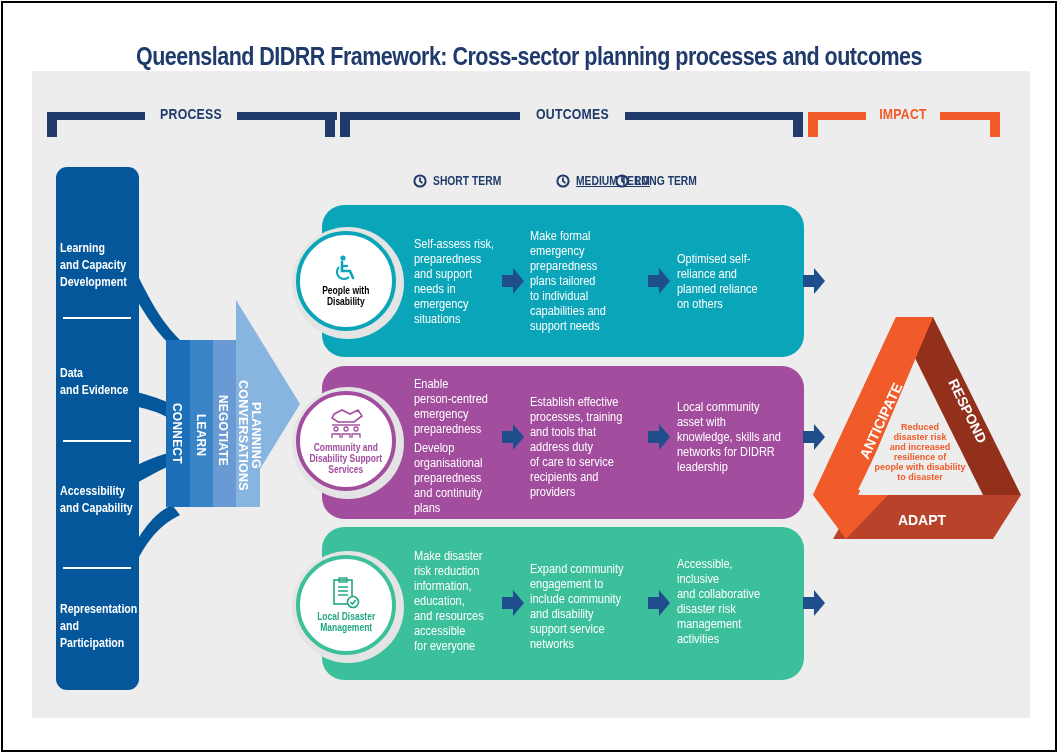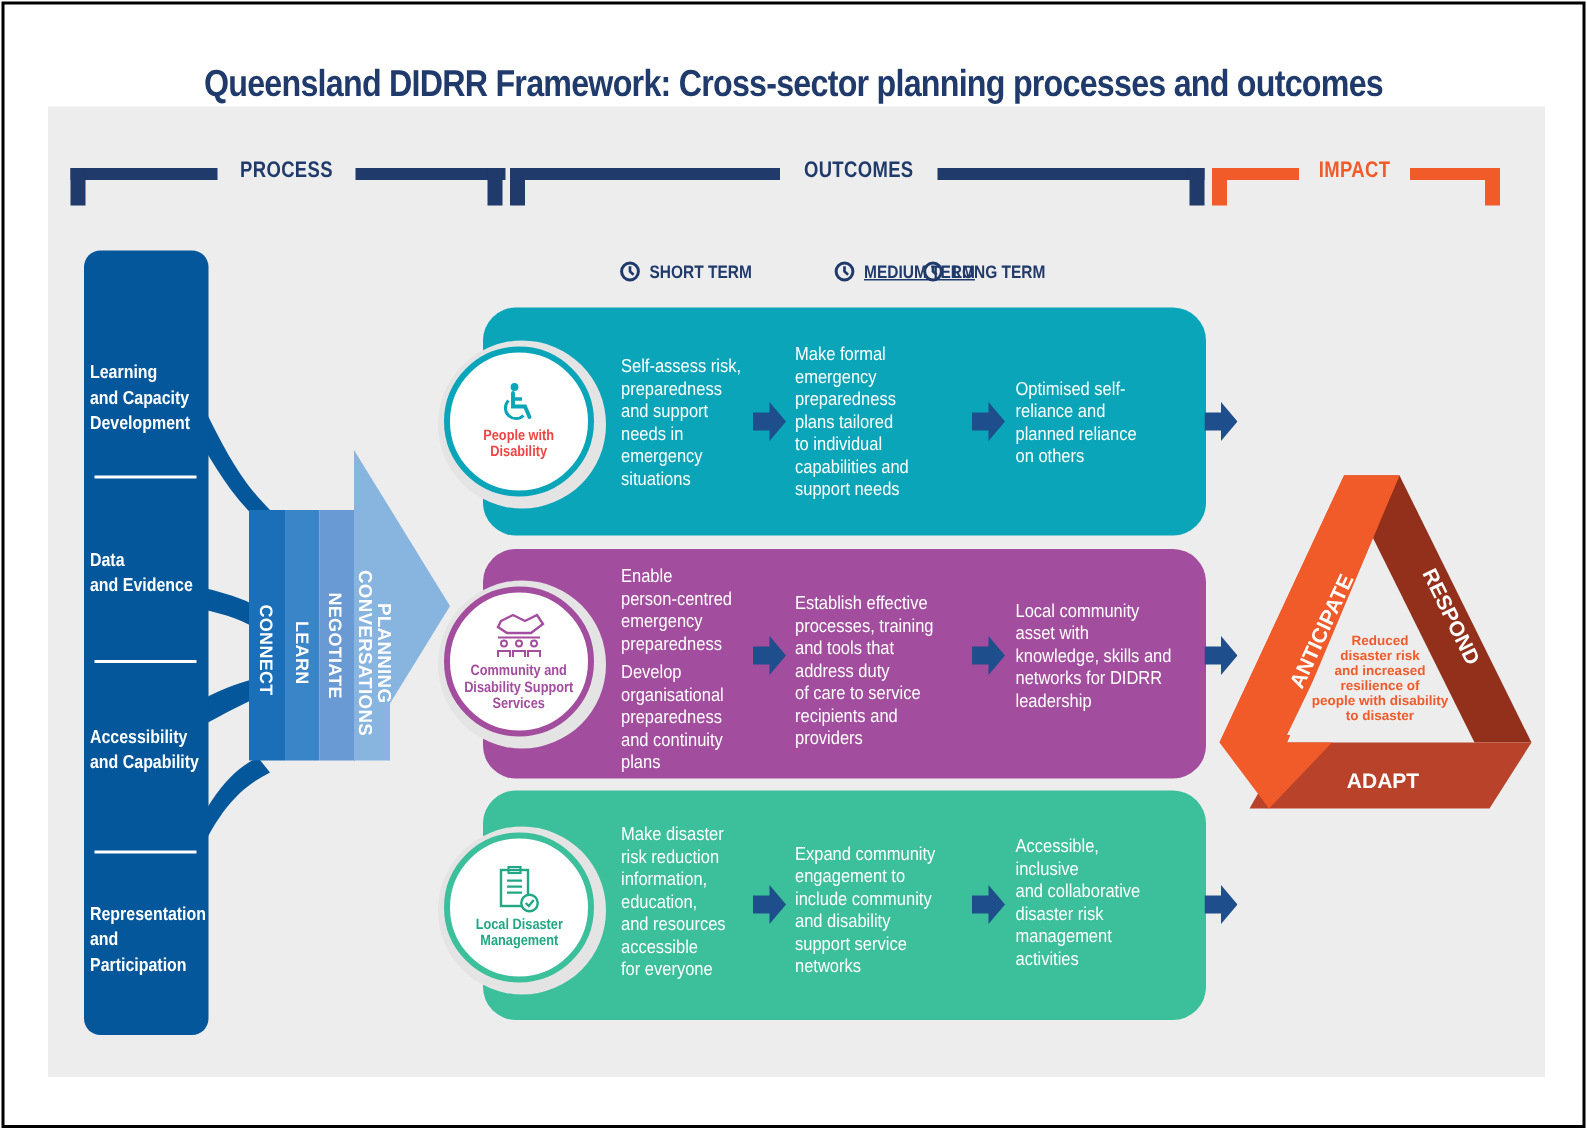--- a/index.html
+++ b/index.html
@@ -142,21 +142,21 @@
 Participation</div>
 
 <div class="vtext" style="left:170px;top:398px;height:70px;">CONNECT</div>
 <div class="vtext" style="left:194px;top:410px;height:50px;">LEARN</div>
 <div class="vtext" style="left:216px;top:390px;height:80px;">NEGOTIATE</div>
 <div class="vtext" style="left:236px;top:380px;height:110px;font-size:12.5px;line-height:13px;white-space:pre-line;">PLANNING
 CONVERSATIONS</div>
 
 <div class="row row-teal"></div>
 <div class="circle-halo" style="left:292px;top:227px;"></div>
-<div class="circle" style="left:296px;top:231px;border-color:#0aa5b9;color:#ef4444;">
+<div class="circle" style="left:296px;top:231px;border-color:#0aa5b9;color:#000000;">
   <svg width="26" height="28" viewBox="0 0 26 28">
     <circle cx="10" cy="3" r="2.6" fill="#0aa5b9"></circle>
     <path d="M9 7 L9 16 L17 16 L20 23" fill="none" stroke="#0aa5b9" stroke-width="2.6" stroke-linecap="round"></path>
     <path d="M9 11 L15 11" stroke="#0aa5b9" stroke-width="2.2"></path>
     <path d="M6 12 A7 7 0 1 0 16 22" fill="none" stroke="#0aa5b9" stroke-width="2"></path>
   </svg>
   <div class="clabel">People with
 Disability</div>
 </div>
 <div class="otext" style="left:414px;top:237px;">Self-assess risk,

